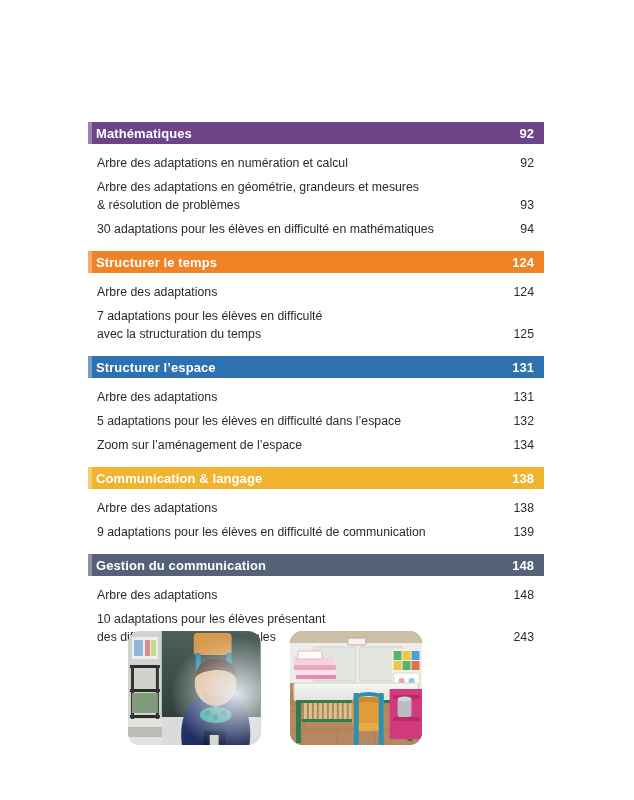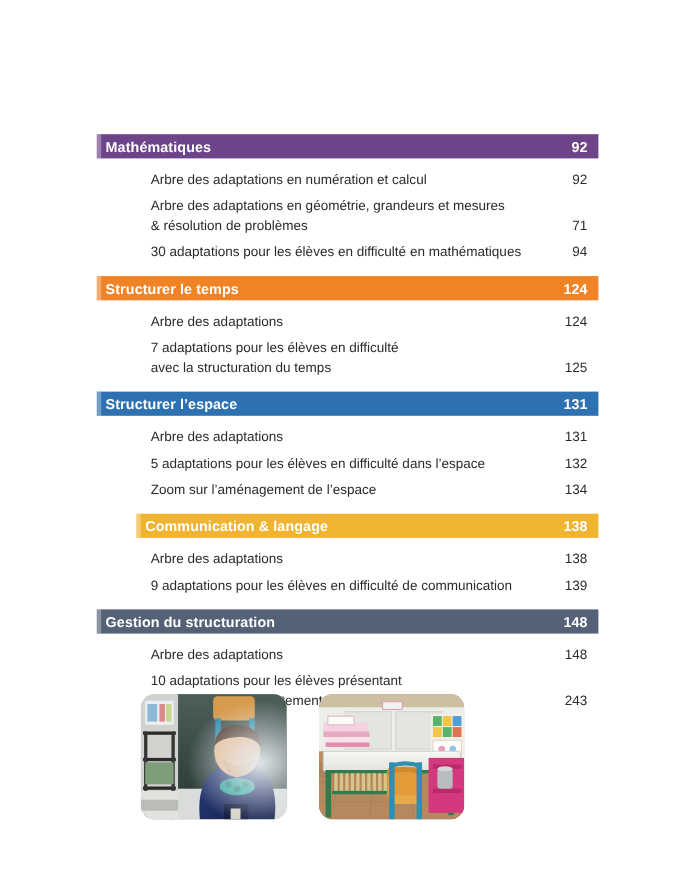--- a/index.html
+++ b/index.html
@@ -69,21 +69,20 @@
     padding: 0 10px 0 9px;
     box-sizing: border-box;
     margin-top: 6px;
   }
   .entry-label {
     flex: 1 1 auto;
     color: #2b2b2b;
     font-size: 12.3px;
     line-height: 18px;
     white-space: pre-line;
-    margin-left: 40px;
   }
   .entry-page {
     color: #2b2b2b;
     font-size: 12.3px;
     line-height: 18px;
     text-align: right;
     min-width: 26px;
     flex: 0 0 auto;
   }
 
@@ -118,21 +117,21 @@
         <div class="sec-page">92</div>
       </div>
       <div class="entries">
         <div class="entry">
           <div class="entry-label">Arbre des adaptations en numération et calcul</div>
           <div class="entry-page">92</div>
         </div>
         <div class="entry">
           <div class="entry-label">Arbre des adaptations en géométrie, grandeurs et mesures
 &amp; résolution de problèmes</div>
-          <div class="entry-page">71</div>
+          <div class="entry-page">93</div>
         </div>
         <div class="entry">
           <div class="entry-label">30 adaptations pour les élèves en difficulté en mathématiques</div>
           <div class="entry-page">94</div>
         </div>
       </div>
       <div class="gap-after"></div>
     </div>
     <div class="section">
       <div class="sec-head" style="background: rgb(239, 131, 38); justify-content: space-between;">
@@ -167,39 +166,39 @@
           <div class="entry-page">132</div>
         </div>
         <div class="entry">
           <div class="entry-label">Zoom sur l’aménagement de l’espace</div>
           <div class="entry-page">134</div>
         </div>
       </div>
       <div class="gap-after"></div>
     </div>
     <div class="section">
-      <div class="sec-head" style="background: rgb(240, 180, 49); margin-left: 36px;">
+      <div class="sec-head" style="background: rgb(240, 180, 49);">
         <div class="sec-title">Communication &amp; langage</div>
         <div class="sec-page">138</div>
       </div>
       <div class="entries">
         <div class="entry">
           <div class="entry-label">Arbre des adaptations</div>
           <div class="entry-page">138</div>
         </div>
         <div class="entry">
           <div class="entry-label">9 adaptations pour les élèves en difficulté de communication</div>
           <div class="entry-page">139</div>
         </div>
       </div>
       <div class="gap-after"></div>
     </div>
     <div class="section">
       <div class="sec-head" style="background: rgb(84, 97, 118);">
-        <div class="sec-title">Gestion du structuration</div>
+        <div class="sec-title">Gestion du communication</div>
         <div class="sec-page">148</div>
       </div>
       <div class="entries">
         <div class="entry">
           <div class="entry-label">Arbre des adaptations</div>
           <div class="entry-page">148</div>
         </div>
         <div class="entry">
           <div class="entry-label">10 adaptations pour les élèves présentant
 des difficultés comportementales</div>

